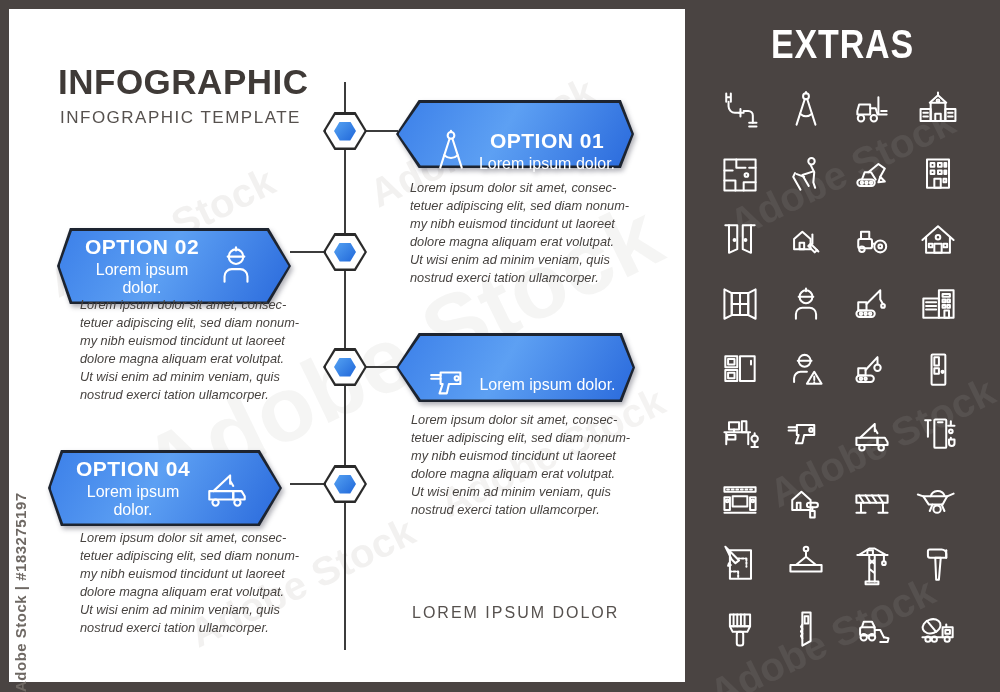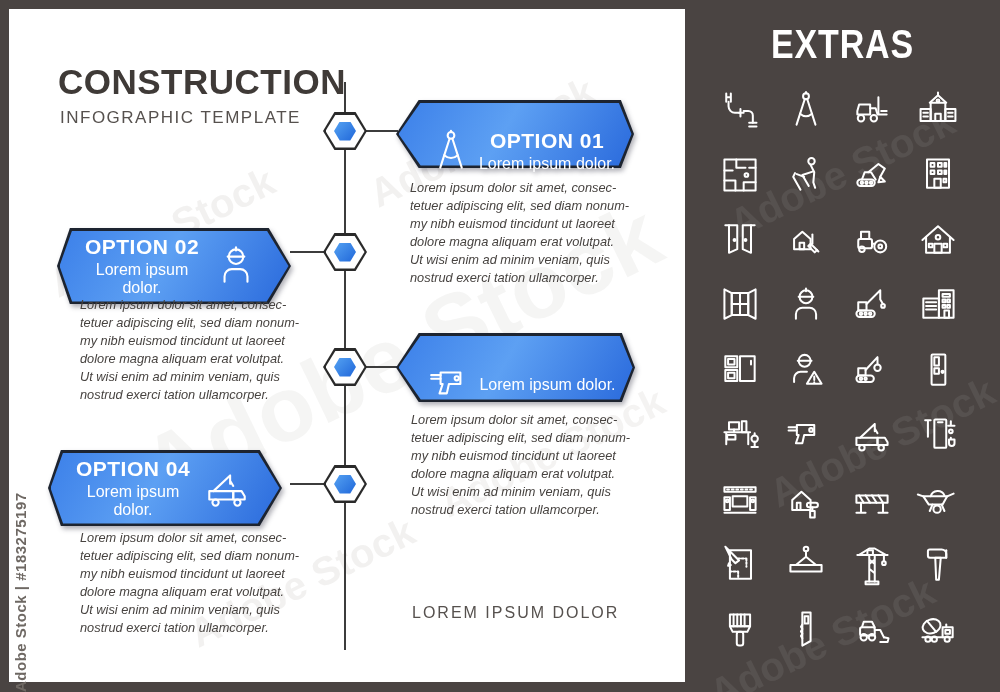--- a/index.html
+++ b/index.html
@@ -85,21 +85,21 @@
   <span class="wm wm-big">Adobe Stock</span>
   <span class="wm wm1">Adobe Stock</span>
   <span class="wm wm2">Adobe Stock</span>
   <span class="wm wm3">Adobe Stock</span>
   <span class="wm wm4">Adobe Stock</span>
   <span class="wm wm5">Adobe Stock</span>
   <span class="wm wm6">Adobe Stock</span>
   <span class="wm wm7">Adobe Stock</span>
   <div class="wm-vertical">Adobe Stock | #183275197</div>
 
-  <div class="h-title">CONSTRUCTION</div>
+  <div class="h-title">INFOGRAPHIC</div>
   <div class="h-sub">INFOGRAPHIC TEMPLATE</div>
 
   <div class="tl-line"></div>
   <div class="connector c1"></div>
   <div class="connector c2"></div>
   <div class="connector c3"></div>
   <div class="connector c4"></div>
 
   <div class="node n1">
     <div class="hx-dark hex"></div>

